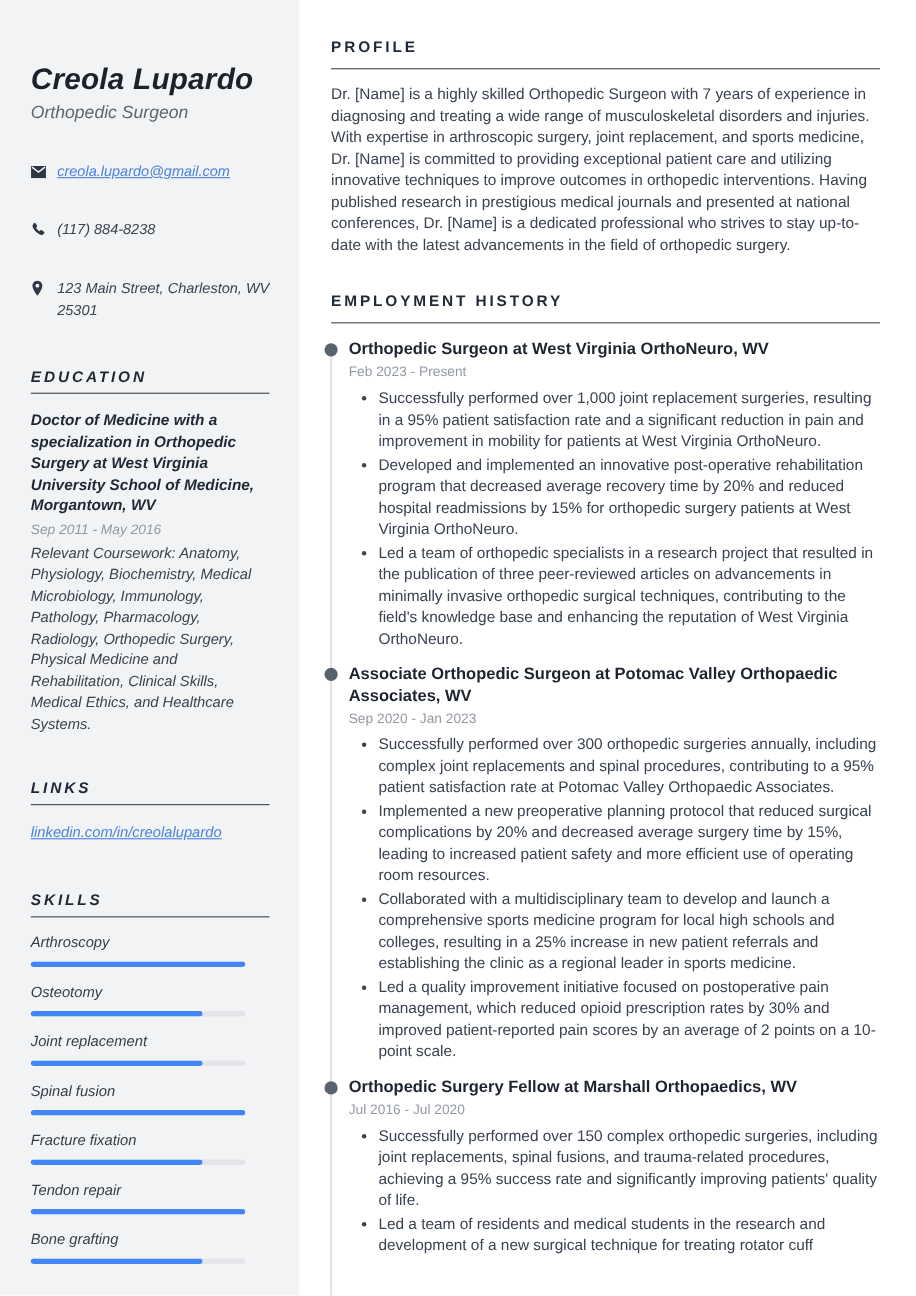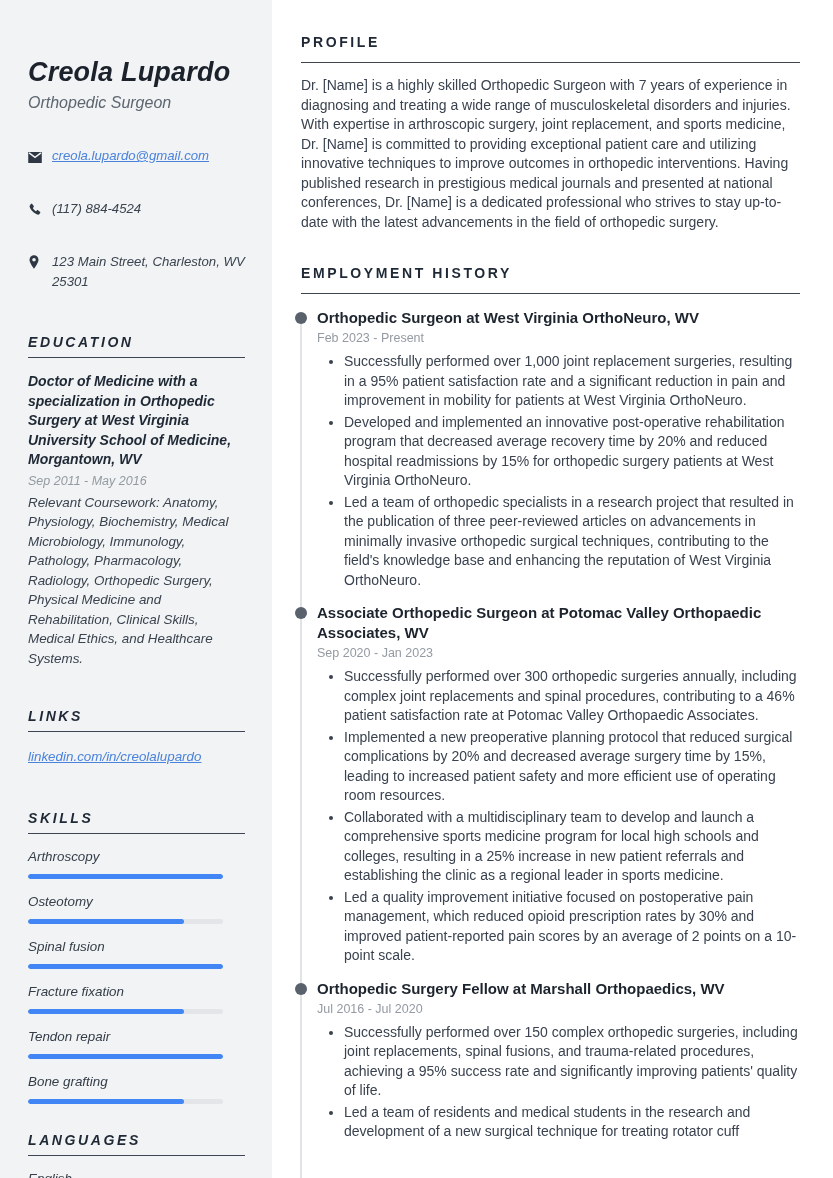--- a/index.html
+++ b/index.html
@@ -65,21 +65,21 @@
             </svg>
         </span>
         <a class="link contact-text">creola.lupardo@gmail.com</a>
       </div>
       <div class="contact-row">
         <span class="contact-icon">
           <svg width="13" height="13" viewBox="0 0 16 16">
               <path d="M3.4 1.2c.5-.5 1.4-.5 1.8.1L7 3.7c.4.5.3 1.1-.1 1.5l-1 1c.7 1.5 2.5 3.3 3.9 3.9l1-1c.4-.4 1-.5 1.5-.1l2.4 1.8c.6.4.6 1.3.1 1.8l-1.1 1.1c-.5.5-1.3.8-2 .6-2.1-.6-4.2-2-5.9-3.7S2.6 6.8 2 4.7c-.2-.7 0-1.5.6-2z" fill="#2e3743"></path>
             </svg>
         </span>
-        <span class="contact-text">(117) 884-4524</span>
+        <span class="contact-text">(117) 884-8238</span>
       </div>
       <div class="contact-row">
         <span class="contact-icon">
           <svg width="12" height="14" viewBox="0 0 16 18">
               <path d="M8 0C4.7 0 2 2.7 2 6c0 4.6 6 12 6 12s6-7.4 6-12c0-3.3-2.7-6-6-6zm0 8.3A2.4 2.4 0 1 1 8 3.5a2.4 2.4 0 0 1 0 4.8z" fill="#2e3743"></path>
             </svg>
         </span>
         <span class="contact-text">123 Main Street, Charleston, WV 25301</span>
       </div>
     </div>
@@ -107,20 +107,26 @@
           </div>
         </div>
 
         <div class="meter-item">
           <div class="meter-label">Osteotomy</div>
           <div class="bar">
             <div class="bar-fill" style="width: 80%;"></div>
           </div>
         </div>
 
+        <div class="meter-item">
+          <div class="meter-label">Joint replacement</div>
+          <div class="bar">
+            <div class="bar-fill" style="width: 80%;"></div>
+          </div>
+        </div>
 
         <div class="meter-item">
           <div class="meter-label">Spinal fusion</div>
           <div class="bar">
             <div class="bar-fill" style="width: 100%;"></div>
           </div>
         </div>
 
         <div class="meter-item">
           <div class="meter-label">Fracture fixation</div>
@@ -180,21 +186,21 @@
             <li>Developed and implemented an innovative post-operative rehabilitation program that decreased average recovery time by 20% and reduced hospital readmissions by 15% for orthopedic surgery patients at West Virginia OrthoNeuro.</li>
             <li>Led a team of orthopedic specialists in a research project that resulted in the publication of three peer-reviewed articles on advancements in minimally invasive orthopedic surgical techniques, contributing to the field's knowledge base and enhancing the reputation of West Virginia OrthoNeuro.</li>
           </ul>
         </div>
 
         <div class="job">
           <span class="job-dot"></span>
           <div class="job-title">Associate Orthopedic Surgeon at Potomac Valley Orthopaedic Associates, WV</div>
           <div class="job-dates">Sep 2020 - Jan 2023</div>
           <ul>
-            <li>Successfully performed over 300 orthopedic surgeries annually, including complex joint replacements and spinal procedures, contributing to a 46% patient satisfaction rate at Potomac Valley Orthopaedic Associates.</li>
+            <li>Successfully performed over 300 orthopedic surgeries annually, including complex joint replacements and spinal procedures, contributing to a 95% patient satisfaction rate at Potomac Valley Orthopaedic Associates.</li>
             <li>Implemented a new preoperative planning protocol that reduced surgical complications by 20% and decreased average surgery time by 15%, leading to increased patient safety and more efficient use of operating room resources.</li>
             <li>Collaborated with a multidisciplinary team to develop and launch a comprehensive sports medicine program for local high schools and colleges, resulting in a 25% increase in new patient referrals and establishing the clinic as a regional leader in sports medicine.</li>
             <li>Led a quality improvement initiative focused on postoperative pain management, which reduced opioid prescription rates by 30% and improved patient-reported pain scores by an average of 2 points on a 10-point scale.</li>
           </ul>
         </div>
 
         <div class="job">
           <span class="job-dot"></span>
           <div class="job-title">Orthopedic Surgery Fellow at Marshall Orthopaedics, WV</div>
           <div class="job-dates">Jul 2016 - Jul 2020</div>

